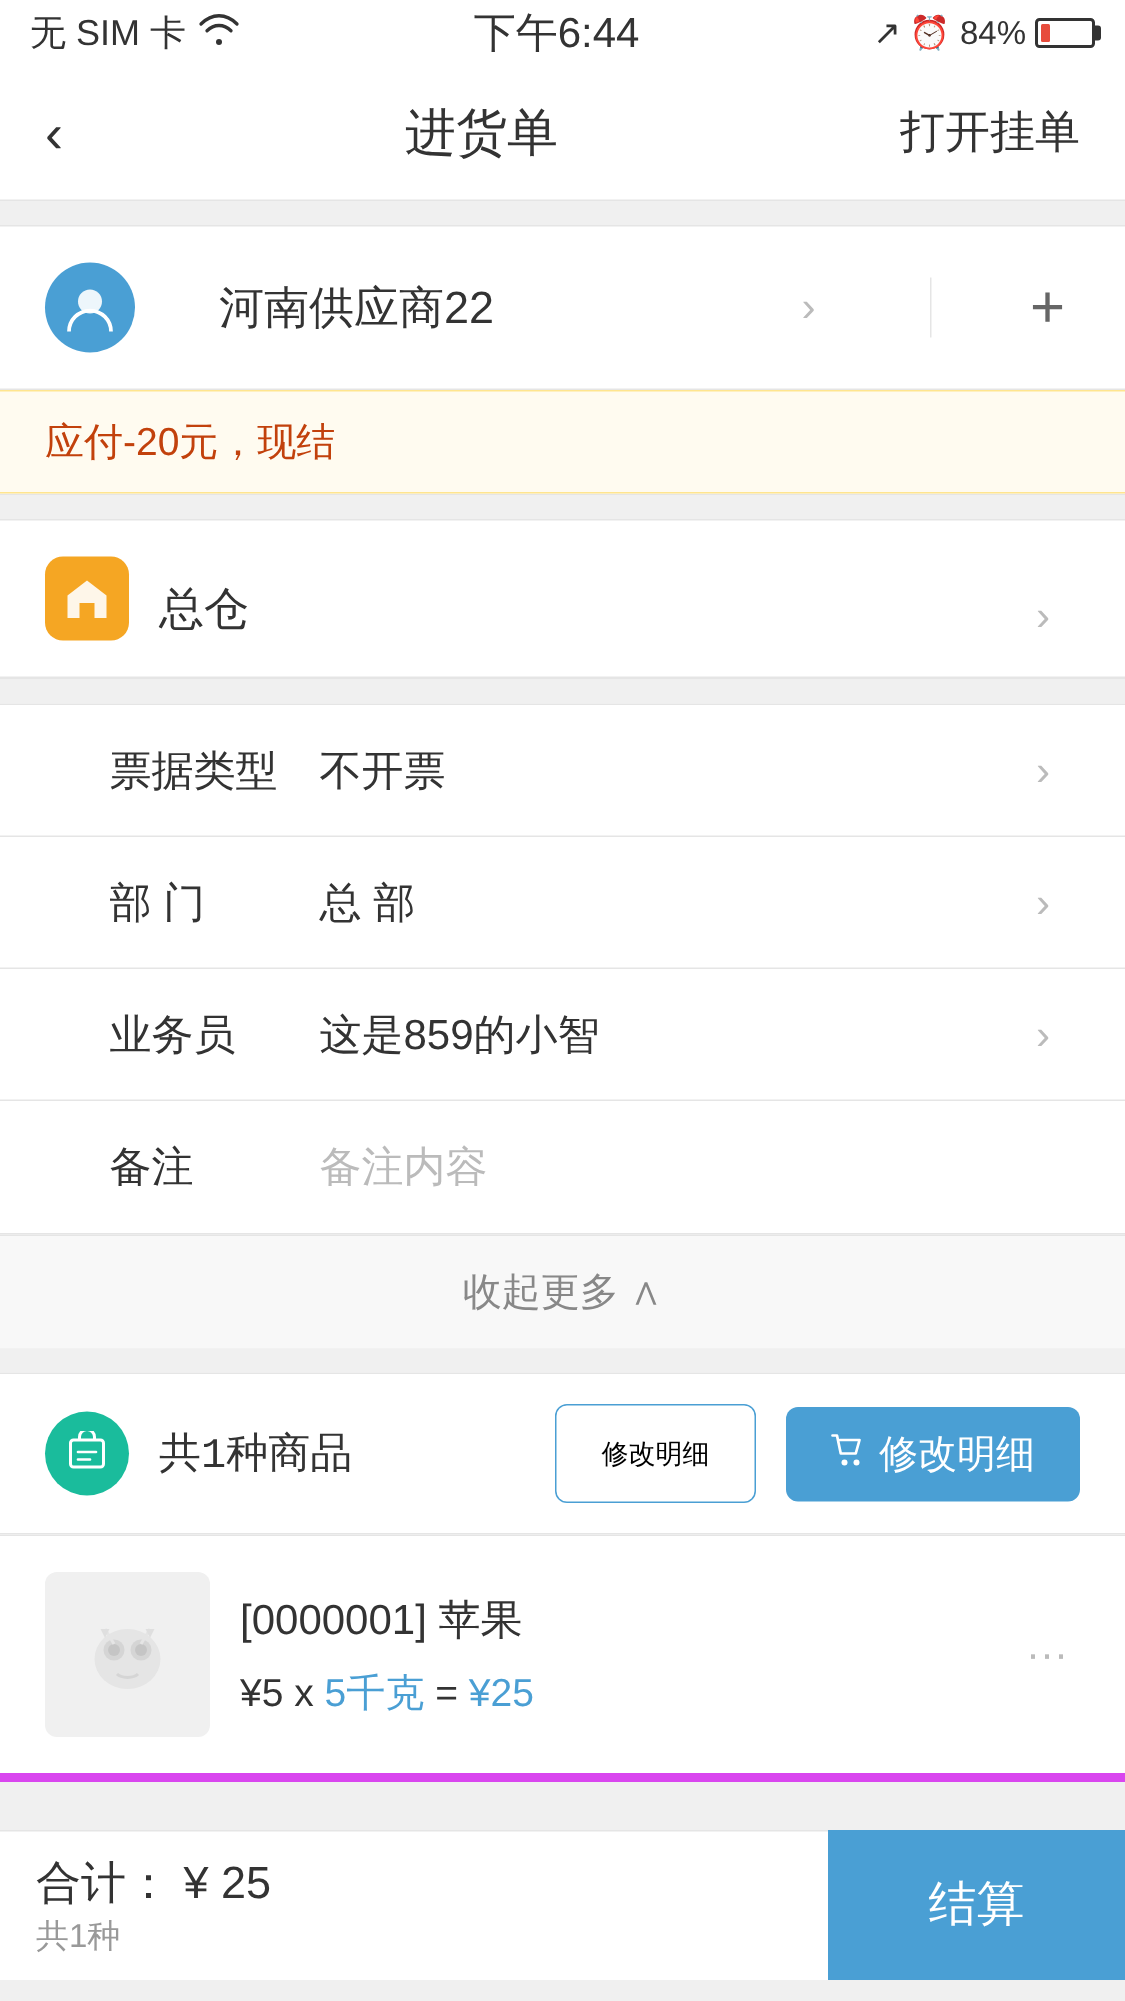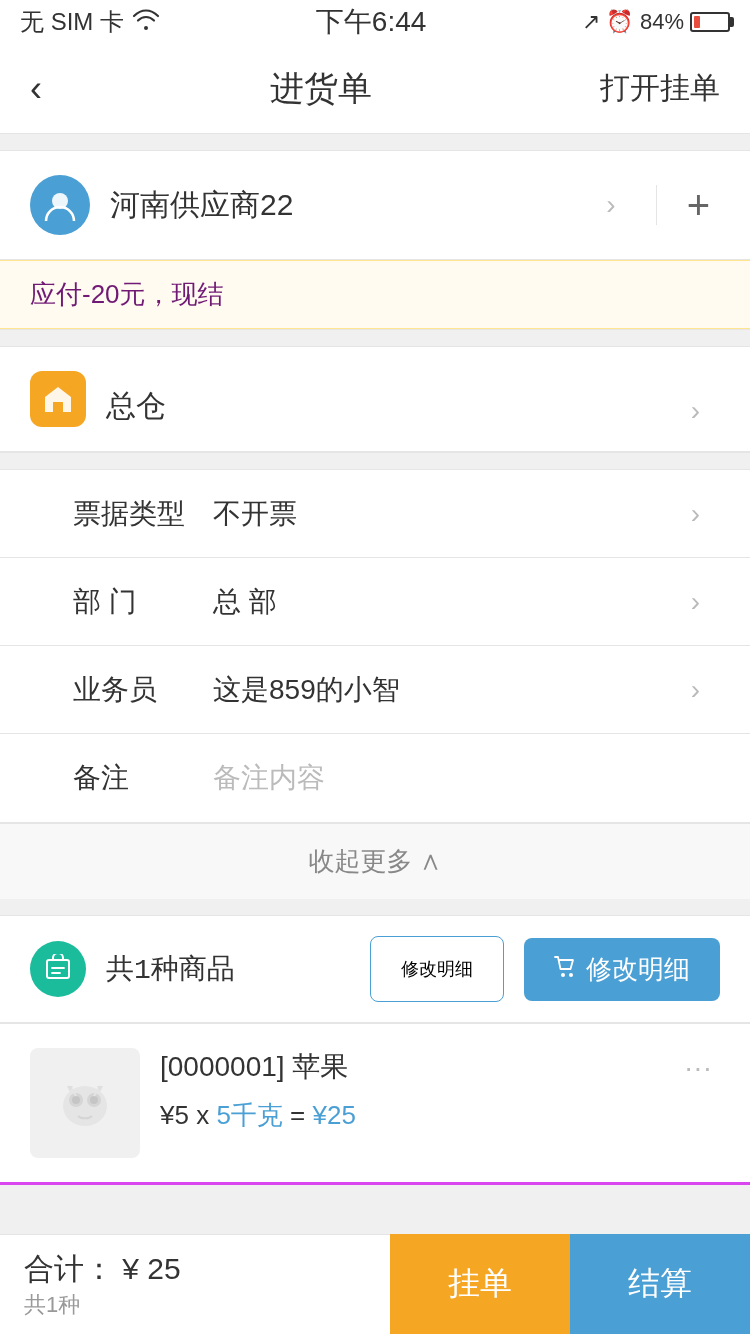--- a/index.html
+++ b/index.html
@@ -84,20 +84,21 @@
     
     .supplier-section {
       background: #fff;
       margin-top: 0;
     }
     .supplier-row {
       display: flex;
       align-items: center;
       padding: 24px 30px;
       border-bottom: 1px solid #e5e5e5;
+      gap: 36px;
     }
     .supplier-avatar {
       width: 60px; height: 60px;
       border-radius: 50%;
       background: #4a9fd4;
       display: flex;
       align-items: center;
       justify-content: center;
       color: #fff;
       font-size: 28px;
@@ -127,21 +128,21 @@
       margin: 0 20px;
     }
 
     
     .warning-banner {
       background: #fffbf0;
       border-top: 1px solid #ffe58f;
       border-bottom: 1px solid #ffe58f;
       padding: 16px 30px;
       font-size: 26px;
-      color: #701a75;
+      color: #c2410c;
     }
 
     
     .form-section {
       background: #fff;
     }
     .form-row {
       display: flex;
       align-items: center;
       padding: 0 30px;
@@ -255,22 +256,22 @@
       align-items: center;
       gap: 8px;
       white-space: nowrap;
     }
 
     
     .product-item {
       background: #fff;
       display: flex;
       padding: 24px 30px;
-      align-items: flex-start;
-      border-bottom: 3px solid #d946ef;
+      align-items: center;
+      border-bottom: 6px solid #d946ef;
     }
     .product-thumb {
       width: 110px; height: 110px;
       background: #f0f0f0;
       border-radius: 8px;
       margin-right: 20px;
       flex-shrink: 0;
       display: flex;
       align-items: center;
       justify-content: center;
@@ -296,21 +297,21 @@
     .product-more {
       font-size: 28px;
       color: #bbb;
       cursor: pointer;
       padding: 4px 8px;
     }
 
     
     .bottom-bar {
       position: fixed;
-      bottom: 0;
+      bottom: 14px;
       left: 0;
       width: 750px;
       height: 100px;
       display: flex;
       align-items: stretch;
     }
     .bottom-total {
       flex: 1;
       background: #fff;
       display: flex;
@@ -332,21 +333,21 @@
       background: #f5a623;
       color: #fff;
       border: none;
       font-size: 32px;
       cursor: pointer;
       display: flex;
       align-items: center;
       justify-content: center;
     }
     .btn-green {
-      width: 180px;
+      width: 198px;
       background: #4a9fd4;
       color: #fff;
       border: none;
       font-size: 32px;
       cursor: pointer;
       display: flex;
       align-items: center;
       justify-content: center;
     }
 
@@ -502,15 +503,14 @@
 </div>
 
 <div class="bottom-bar">
   <div class="bottom-total">
     <div class="bottom-total-amount">
       <span>合计：</span>
       <span>¥ 25</span>
     </div>
     <div class="bottom-total-count">共1种</div>
   </div>
-  <button class="btn-yellow">挂单</button>
   <button class="btn-green">结算</button>
 </div>
 
 </body></html>

